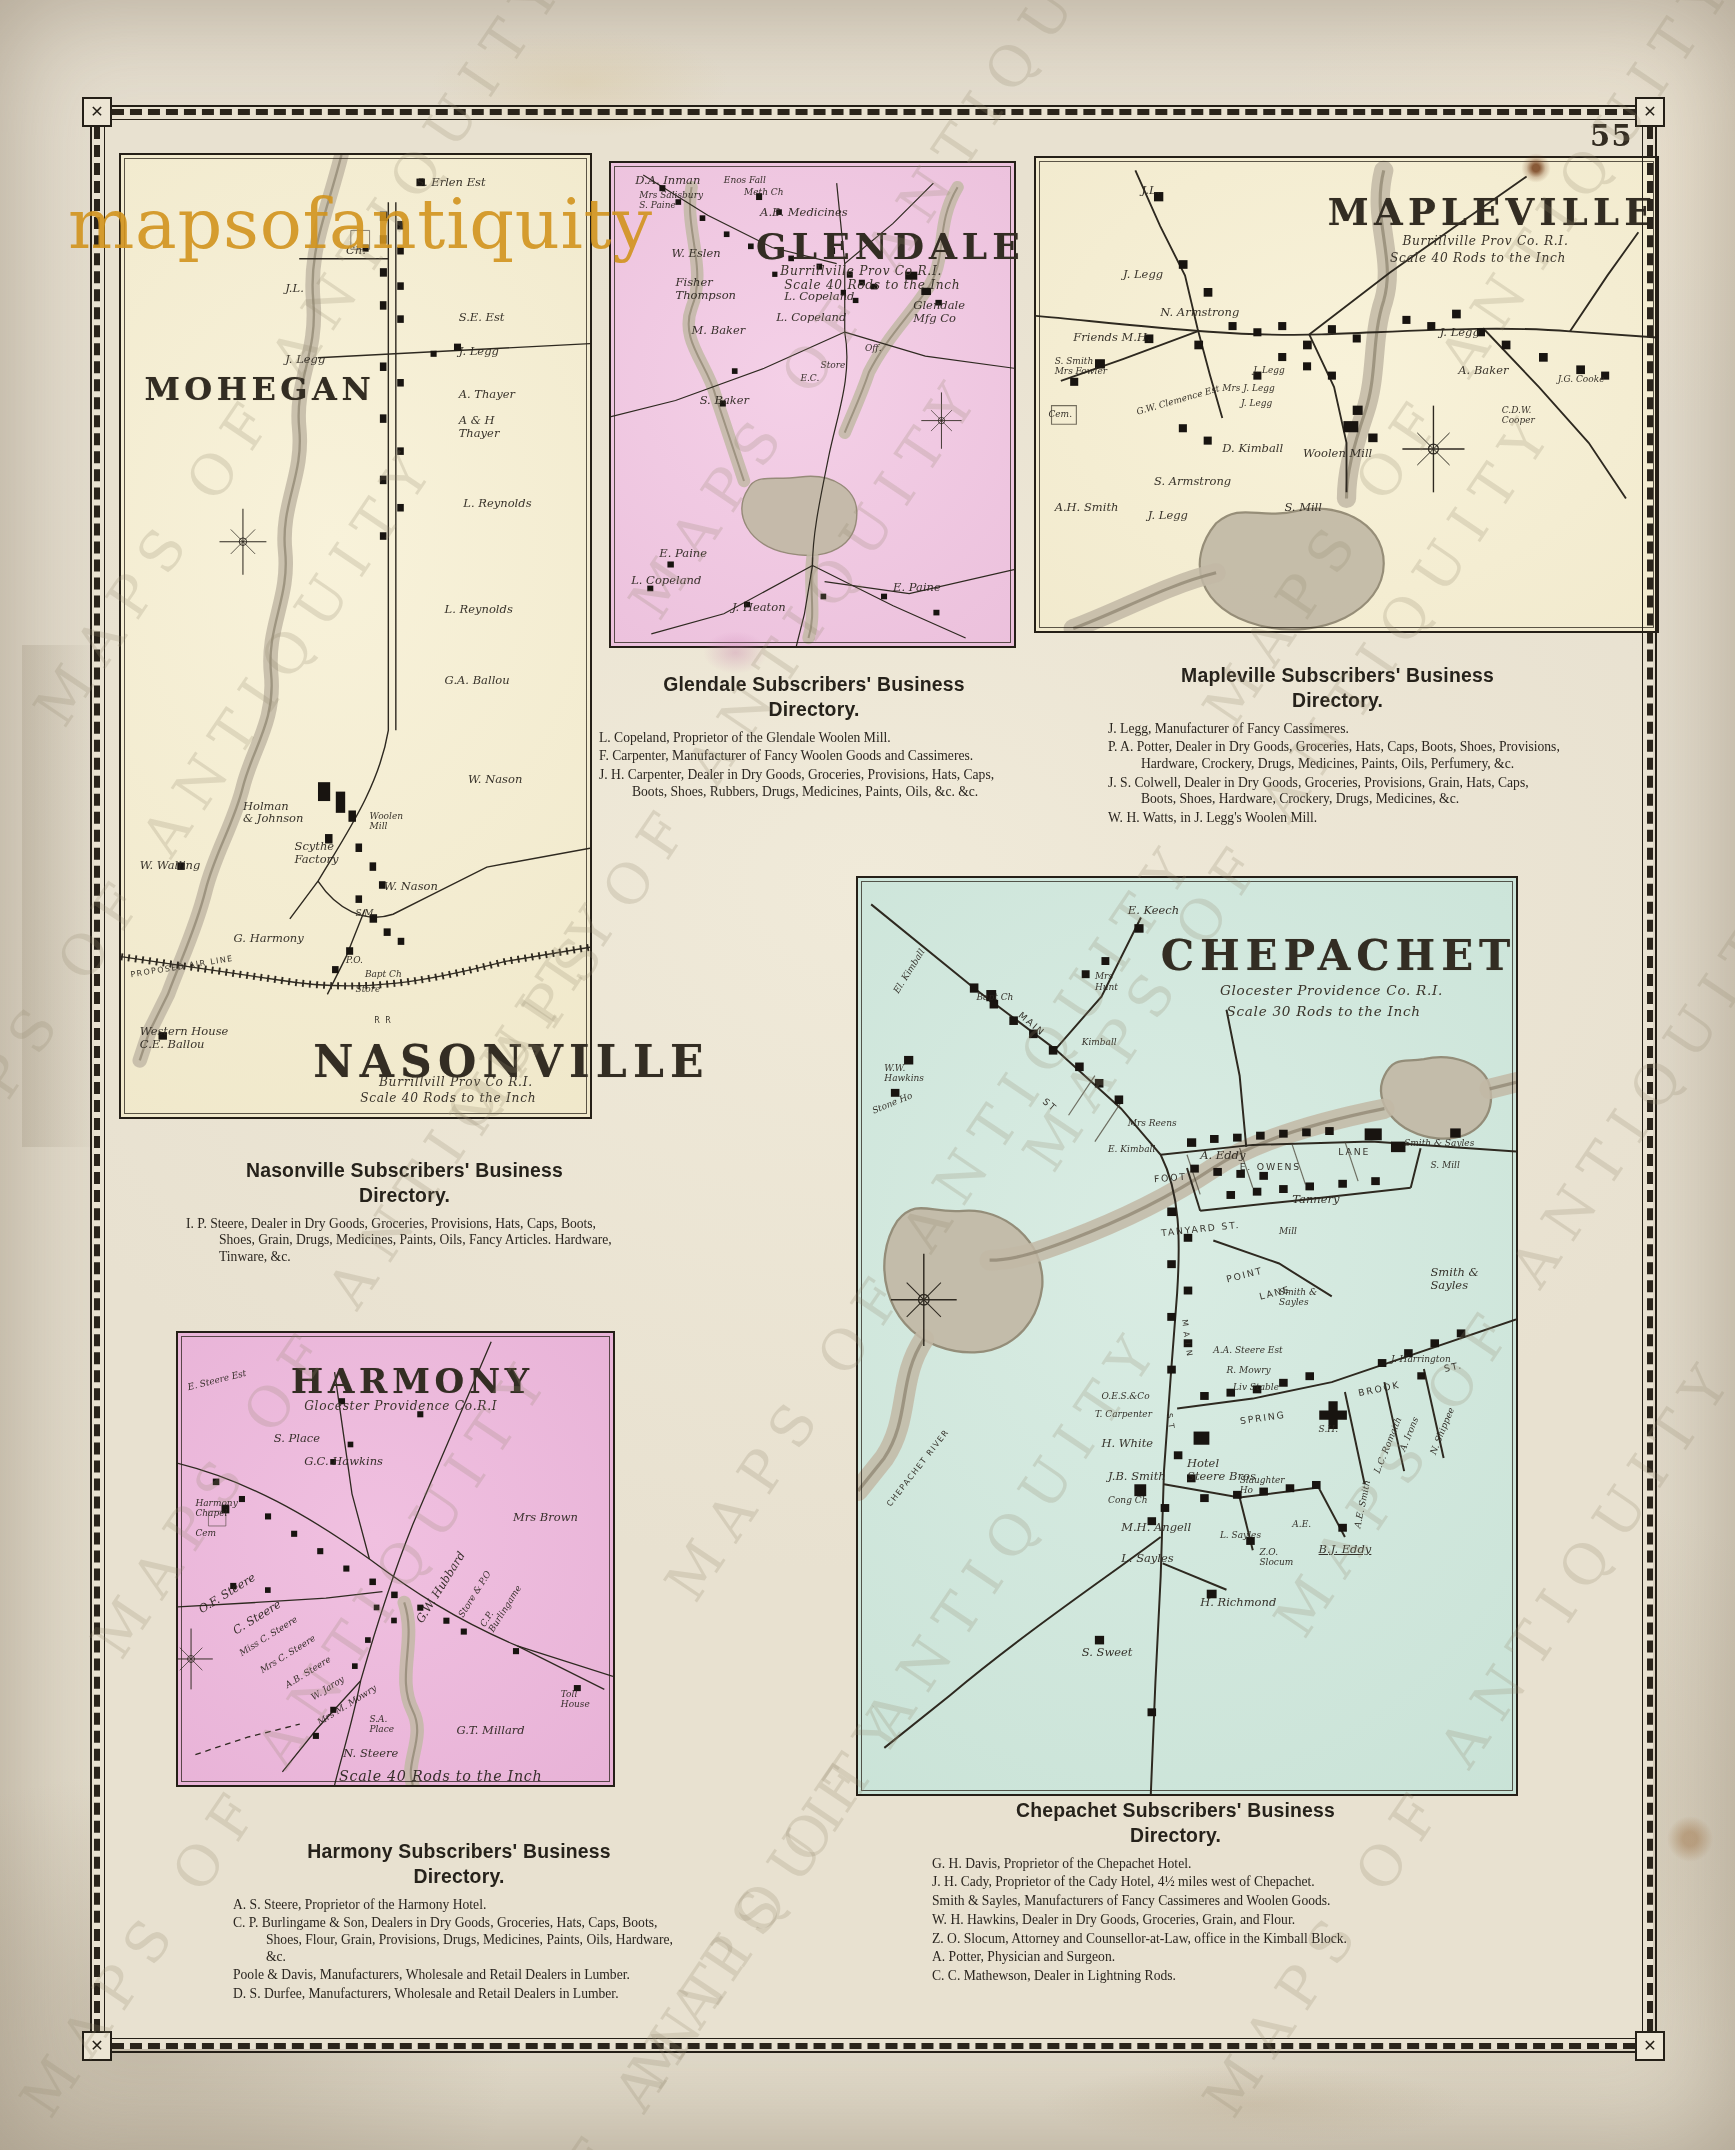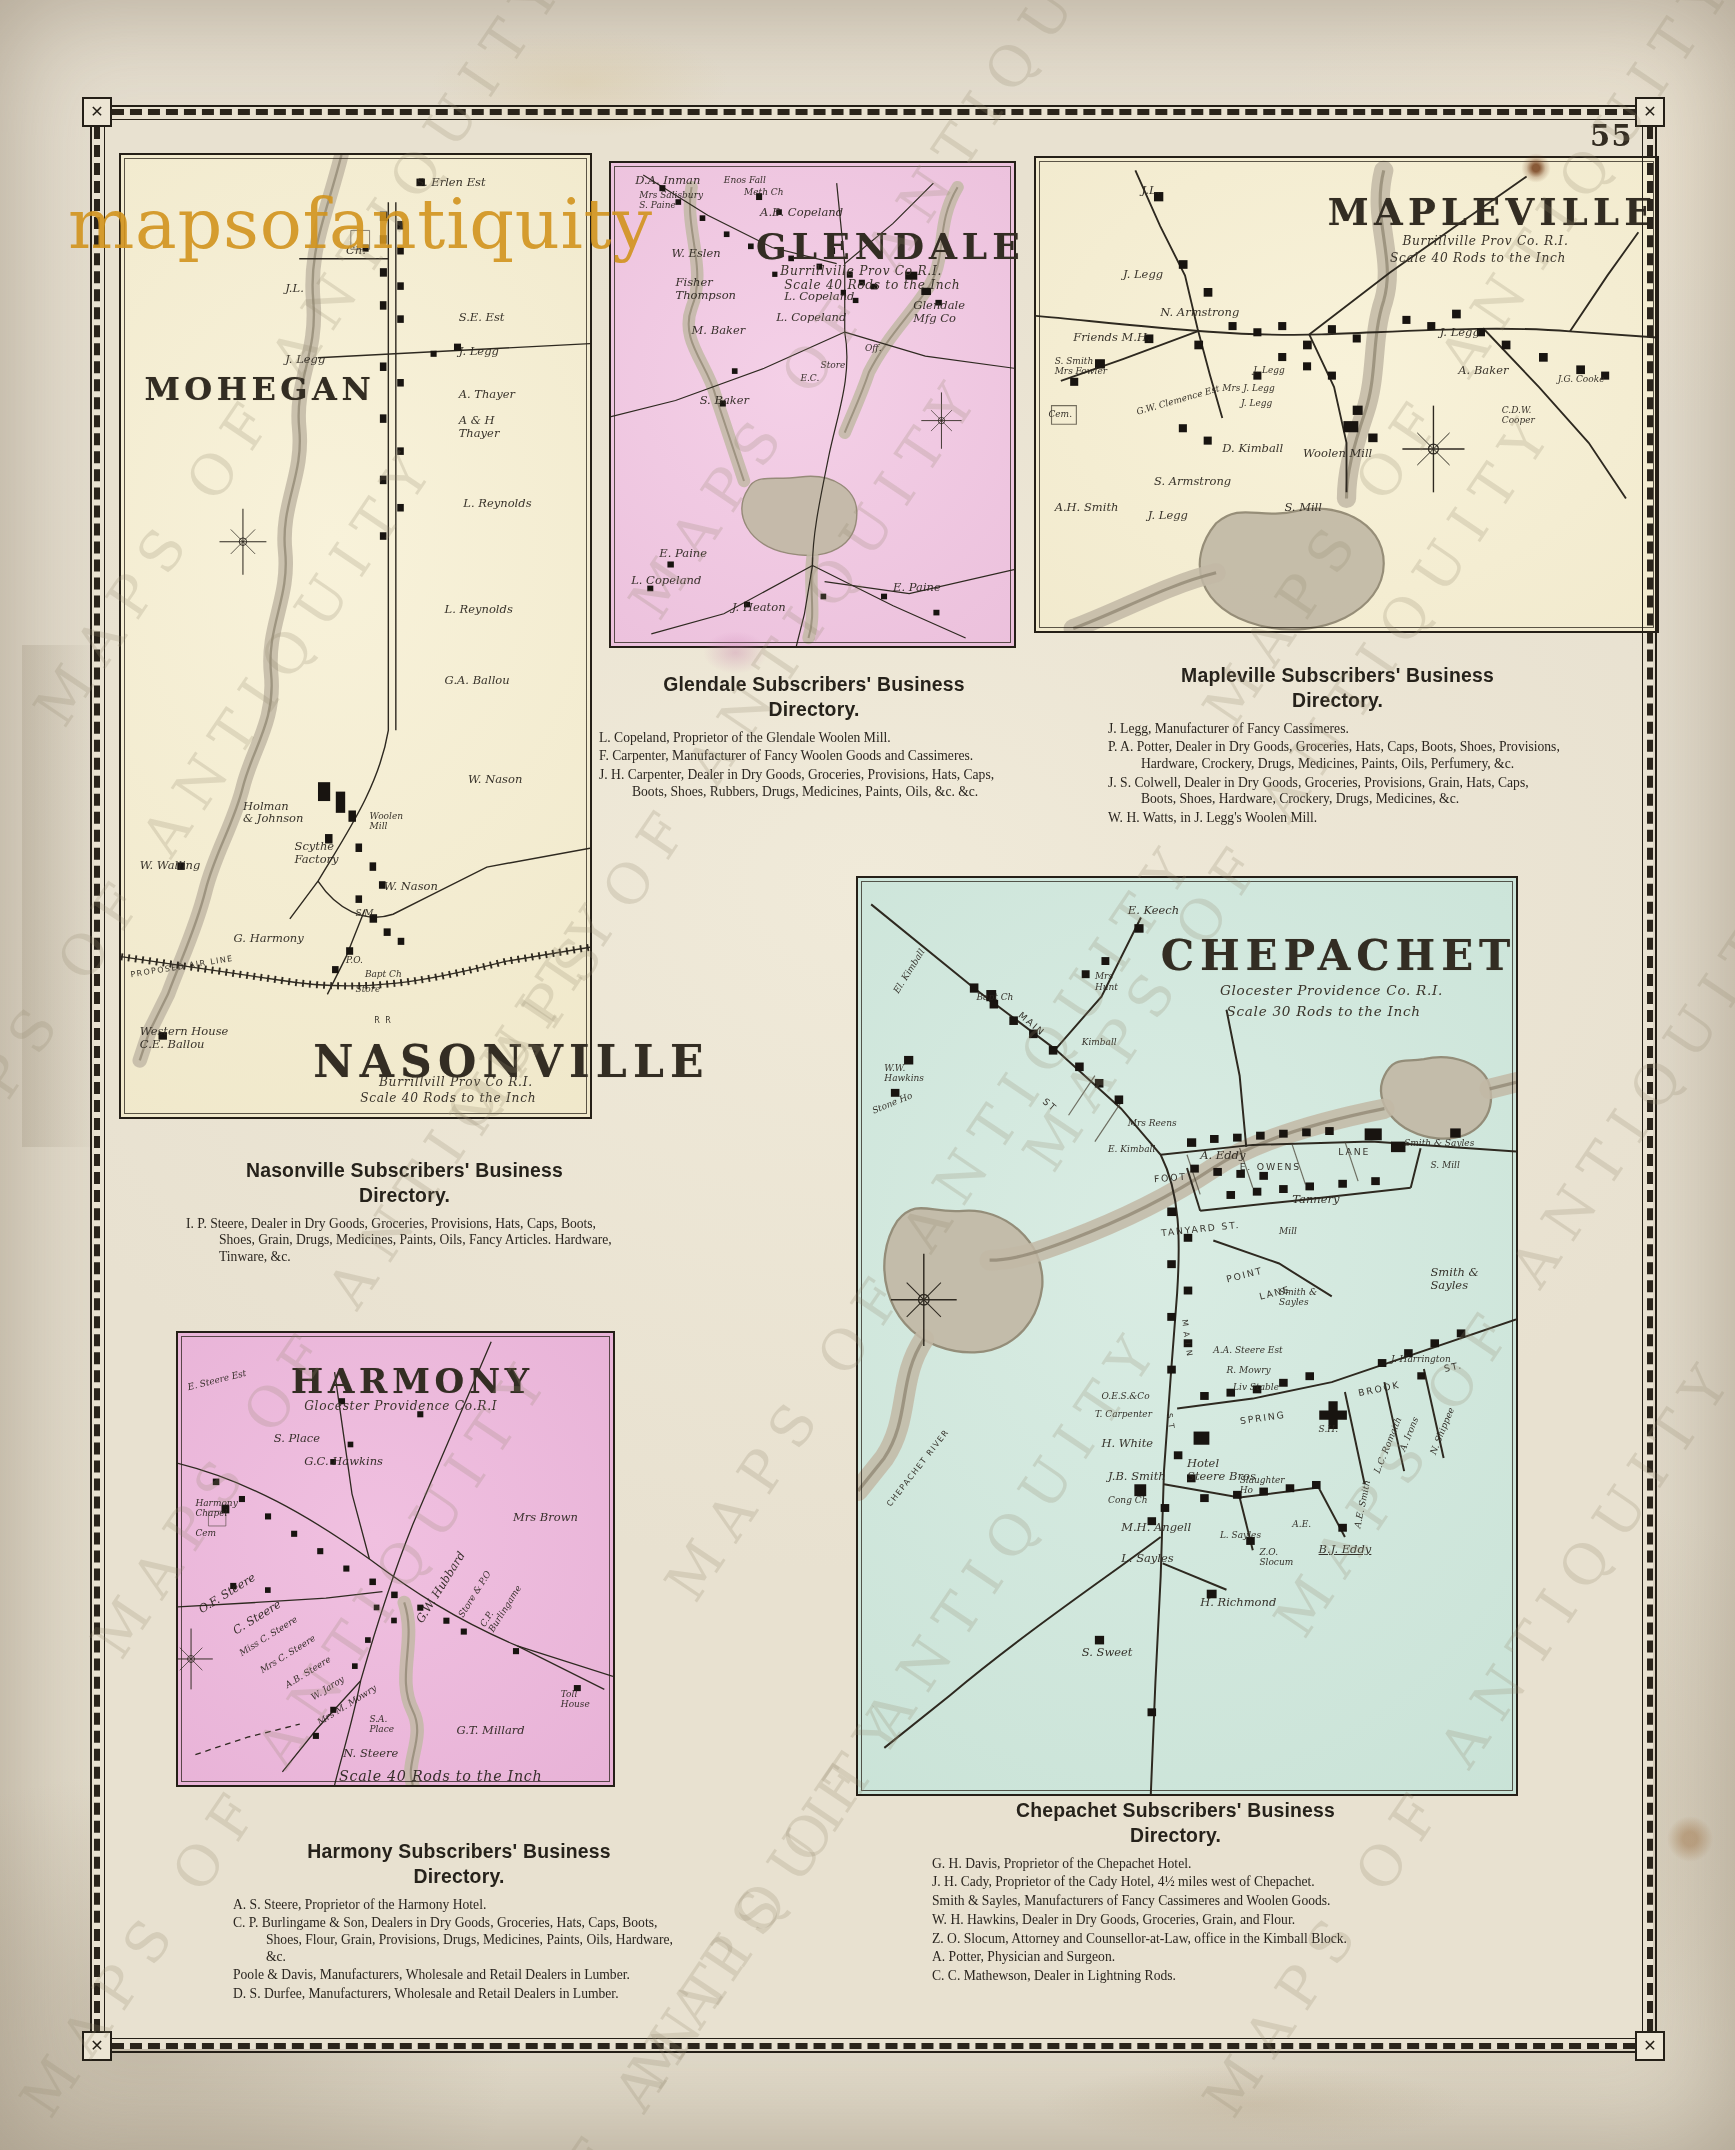--- a/index.html
+++ b/index.html
@@ -236,21 +236,21 @@
         <circle cx="82" cy="64" r="0.8" fill="none" stroke="#2e2920" stroke-width="0.2"></circle>
       </svg>
       <span class="map-title size-50" style="left: 36%; top: 12.8%;">GLENDALE</span>
       <span class="map-sub small" style="left: 42%; top: 21%;">Burrillville Prov Co R.I.</span>
       <span class="map-sub small" style="left: 43%; top: 23.8%;">Scale 40 Rods to the Inch</span>
       <span class="map-label " style="left: 6%; top: 2.2%;">D.A. Inman</span>
       <span class="map-label tiny" style="left: 7%; top: 5.6%;">Mrs Salisbury
 S. Paine</span>
       <span class="map-label tiny" style="left: 28%; top: 2.4%;">Enos Fall</span>
       <span class="map-label tiny" style="left: 33%; top: 5%;">Meth Ch</span>
-      <span class="map-label " style="left: 37%; top: 8.8%;">A.B. Copeland</span>
+      <span class="map-label " style="left: 37%; top: 8.8%;">A.B. Medicines</span>
       <span class="map-label " style="left: 15%; top: 17.4%;">W. Eslen</span>
       <span class="map-label " style="left: 16%; top: 23.4%;">Fisher
 Thompson</span>
       <span class="map-label " style="left: 43%; top: 26.2%;">L. Copeland</span>
       <span class="map-label " style="left: 41%; top: 30.6%;">L. Copeland</span>
       <span class="map-label " style="left: 75%; top: 28.2%;">Glendale
 Mfg Co</span>
       <span class="map-label " style="left: 20%; top: 33.4%;">M. Baker</span>
       <span class="map-label tiny" style="left: 63%; top: 37.2%;">Off.</span>
       <span class="map-label tiny" style="left: 52%; top: 40.8%;">Store</span>

